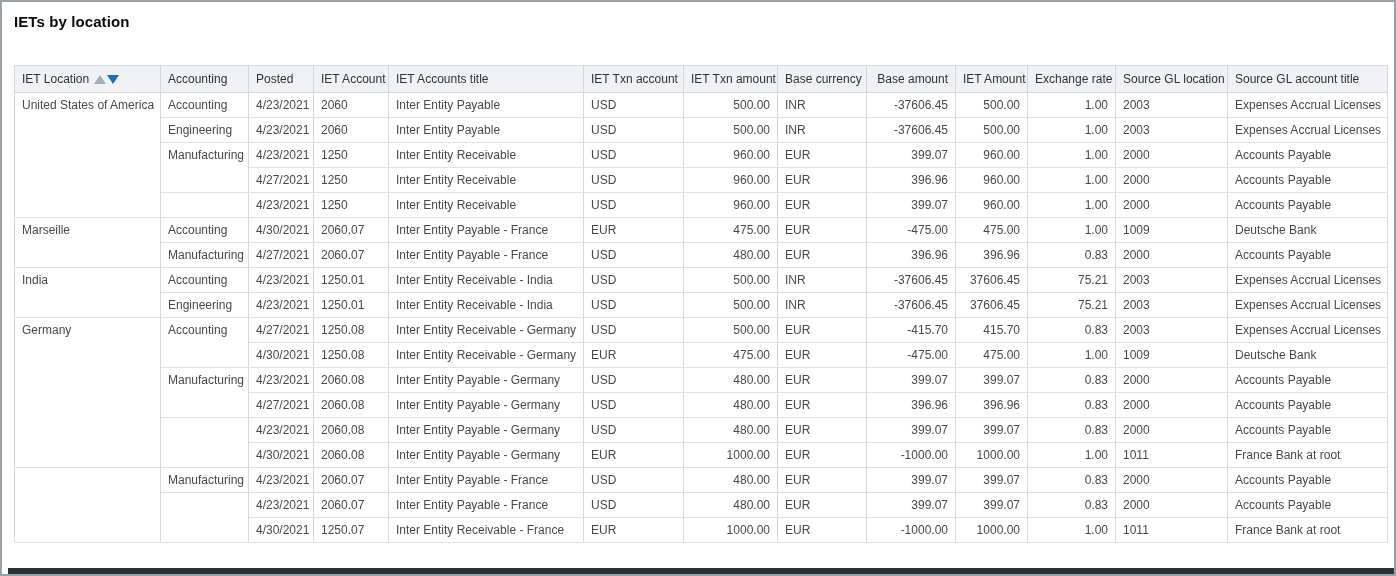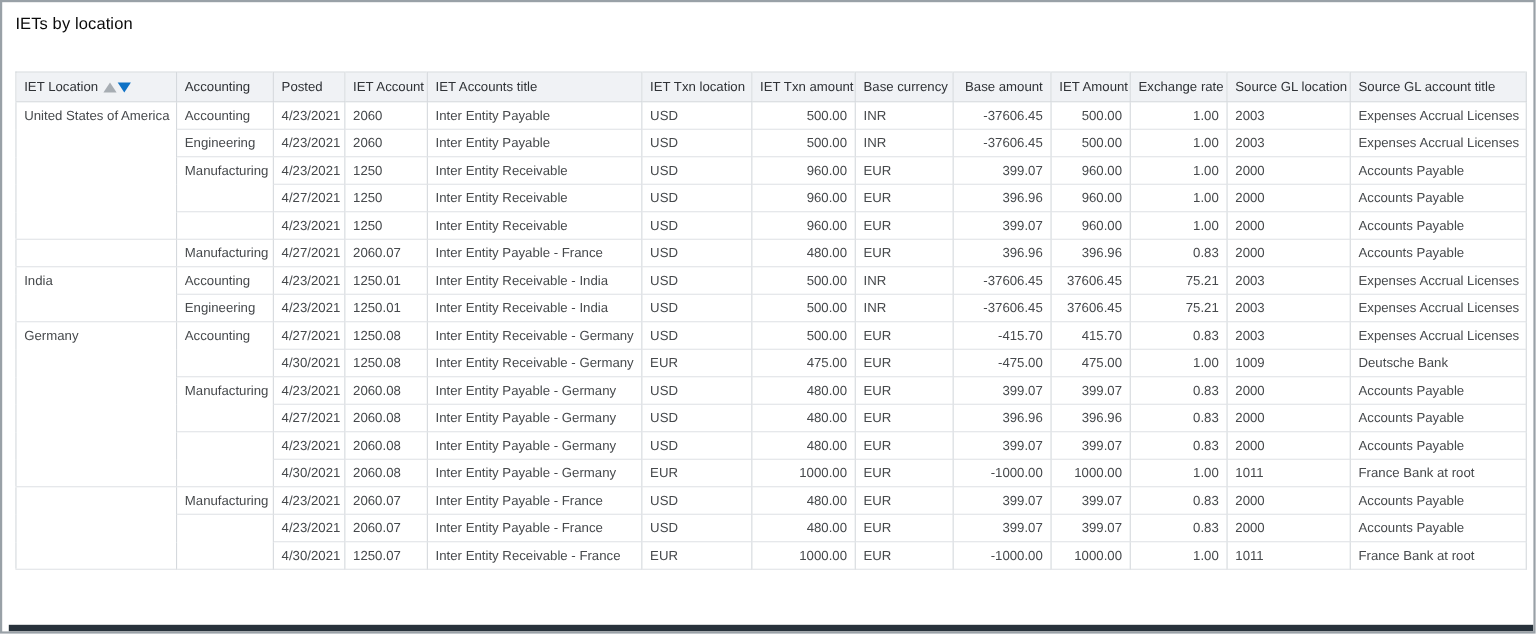--- a/index.html
+++ b/index.html
@@ -12,21 +12,21 @@
   }
   .frame {
     position:absolute; inset:0;
     border:2px solid var(--frame_border,#99a1a7);
     background:#fff;
     overflow:hidden;
   }
   .title {
     position:absolute; left:12px; top:11px;
     margin:0;
-    font-size:15px; font-weight:normal;
+    font-size:15px; font-weight:bold;
     color:var(--title_text,#0a0a0a);
     letter-spacing:0.1px;
   }
   table.grid {
     position:absolute; left:12px; top:63px;
     border-collapse:collapse;
     table-layout:fixed;
     width:1373px;
     border-top:1px solid var(--grid_v_border,#d5d9dd);
     border-left:1px solid var(--grid_v_border,#d5d9dd);
@@ -109,21 +109,21 @@
     <thead>
       <tr id="hrow">
           <th class="al"><span>IET Location</span><span class="sort-wrap">
               <span class="tri-up"></span>
               <span class="tri-down"></span>
             </span></th>
           <th class="al"><span>Accounting</span></th>
           <th class="al"><span>Posted</span></th>
           <th class="al"><span>IET Account</span></th>
           <th class="al"><span>IET Accounts title</span></th>
-          <th class="al"><span>IET Txn location</span></th>
+          <th class="al"><span>IET Txn account</span></th>
           <th class="ar"><span>IET Txn amount</span></th>
           <th class="al"><span>Base currency</span></th>
           <th class="ar"><span>Base amount</span></th>
           <th class="ar"><span>IET Amount</span></th>
           <th class="ar"><span>Exchange rate</span></th>
           <th class="al"><span>Source GL location</span></th>
           <th class="al"><span>Source GL account title</span></th>
         </tr>
     </thead>
     <tbody id="tbody">
@@ -196,20 +196,35 @@
           <td class="al">USD</td>
           <td class="ar">960.00</td>
           <td class="al">EUR</td>
           <td class="ar">399.07</td>
           <td class="ar">960.00</td>
           <td class="ar">1.00</td>
           <td class="al">2000</td>
           <td class="al">Accounts Payable</td>
         </tr>
         <tr>
+          <td class="al nobottom">Marseille</td>
+          <td class="al">Accounting</td>
+          <td class="al">4/30/2021</td>
+          <td class="al">2060.07</td>
+          <td class="al">Inter Entity Payable - France</td>
+          <td class="al">EUR</td>
+          <td class="ar">475.00</td>
+          <td class="al">EUR</td>
+          <td class="ar">-475.00</td>
+          <td class="ar">475.00</td>
+          <td class="ar">1.00</td>
+          <td class="al">1009</td>
+          <td class="al">Deutsche Bank</td>
+        </tr>
+        <tr>
           <td class="al"></td>
           <td class="al">Manufacturing</td>
           <td class="al">4/27/2021</td>
           <td class="al">2060.07</td>
           <td class="al">Inter Entity Payable - France</td>
           <td class="al">USD</td>
           <td class="ar">480.00</td>
           <td class="al">EUR</td>
           <td class="ar">396.96</td>
           <td class="ar">396.96</td>

